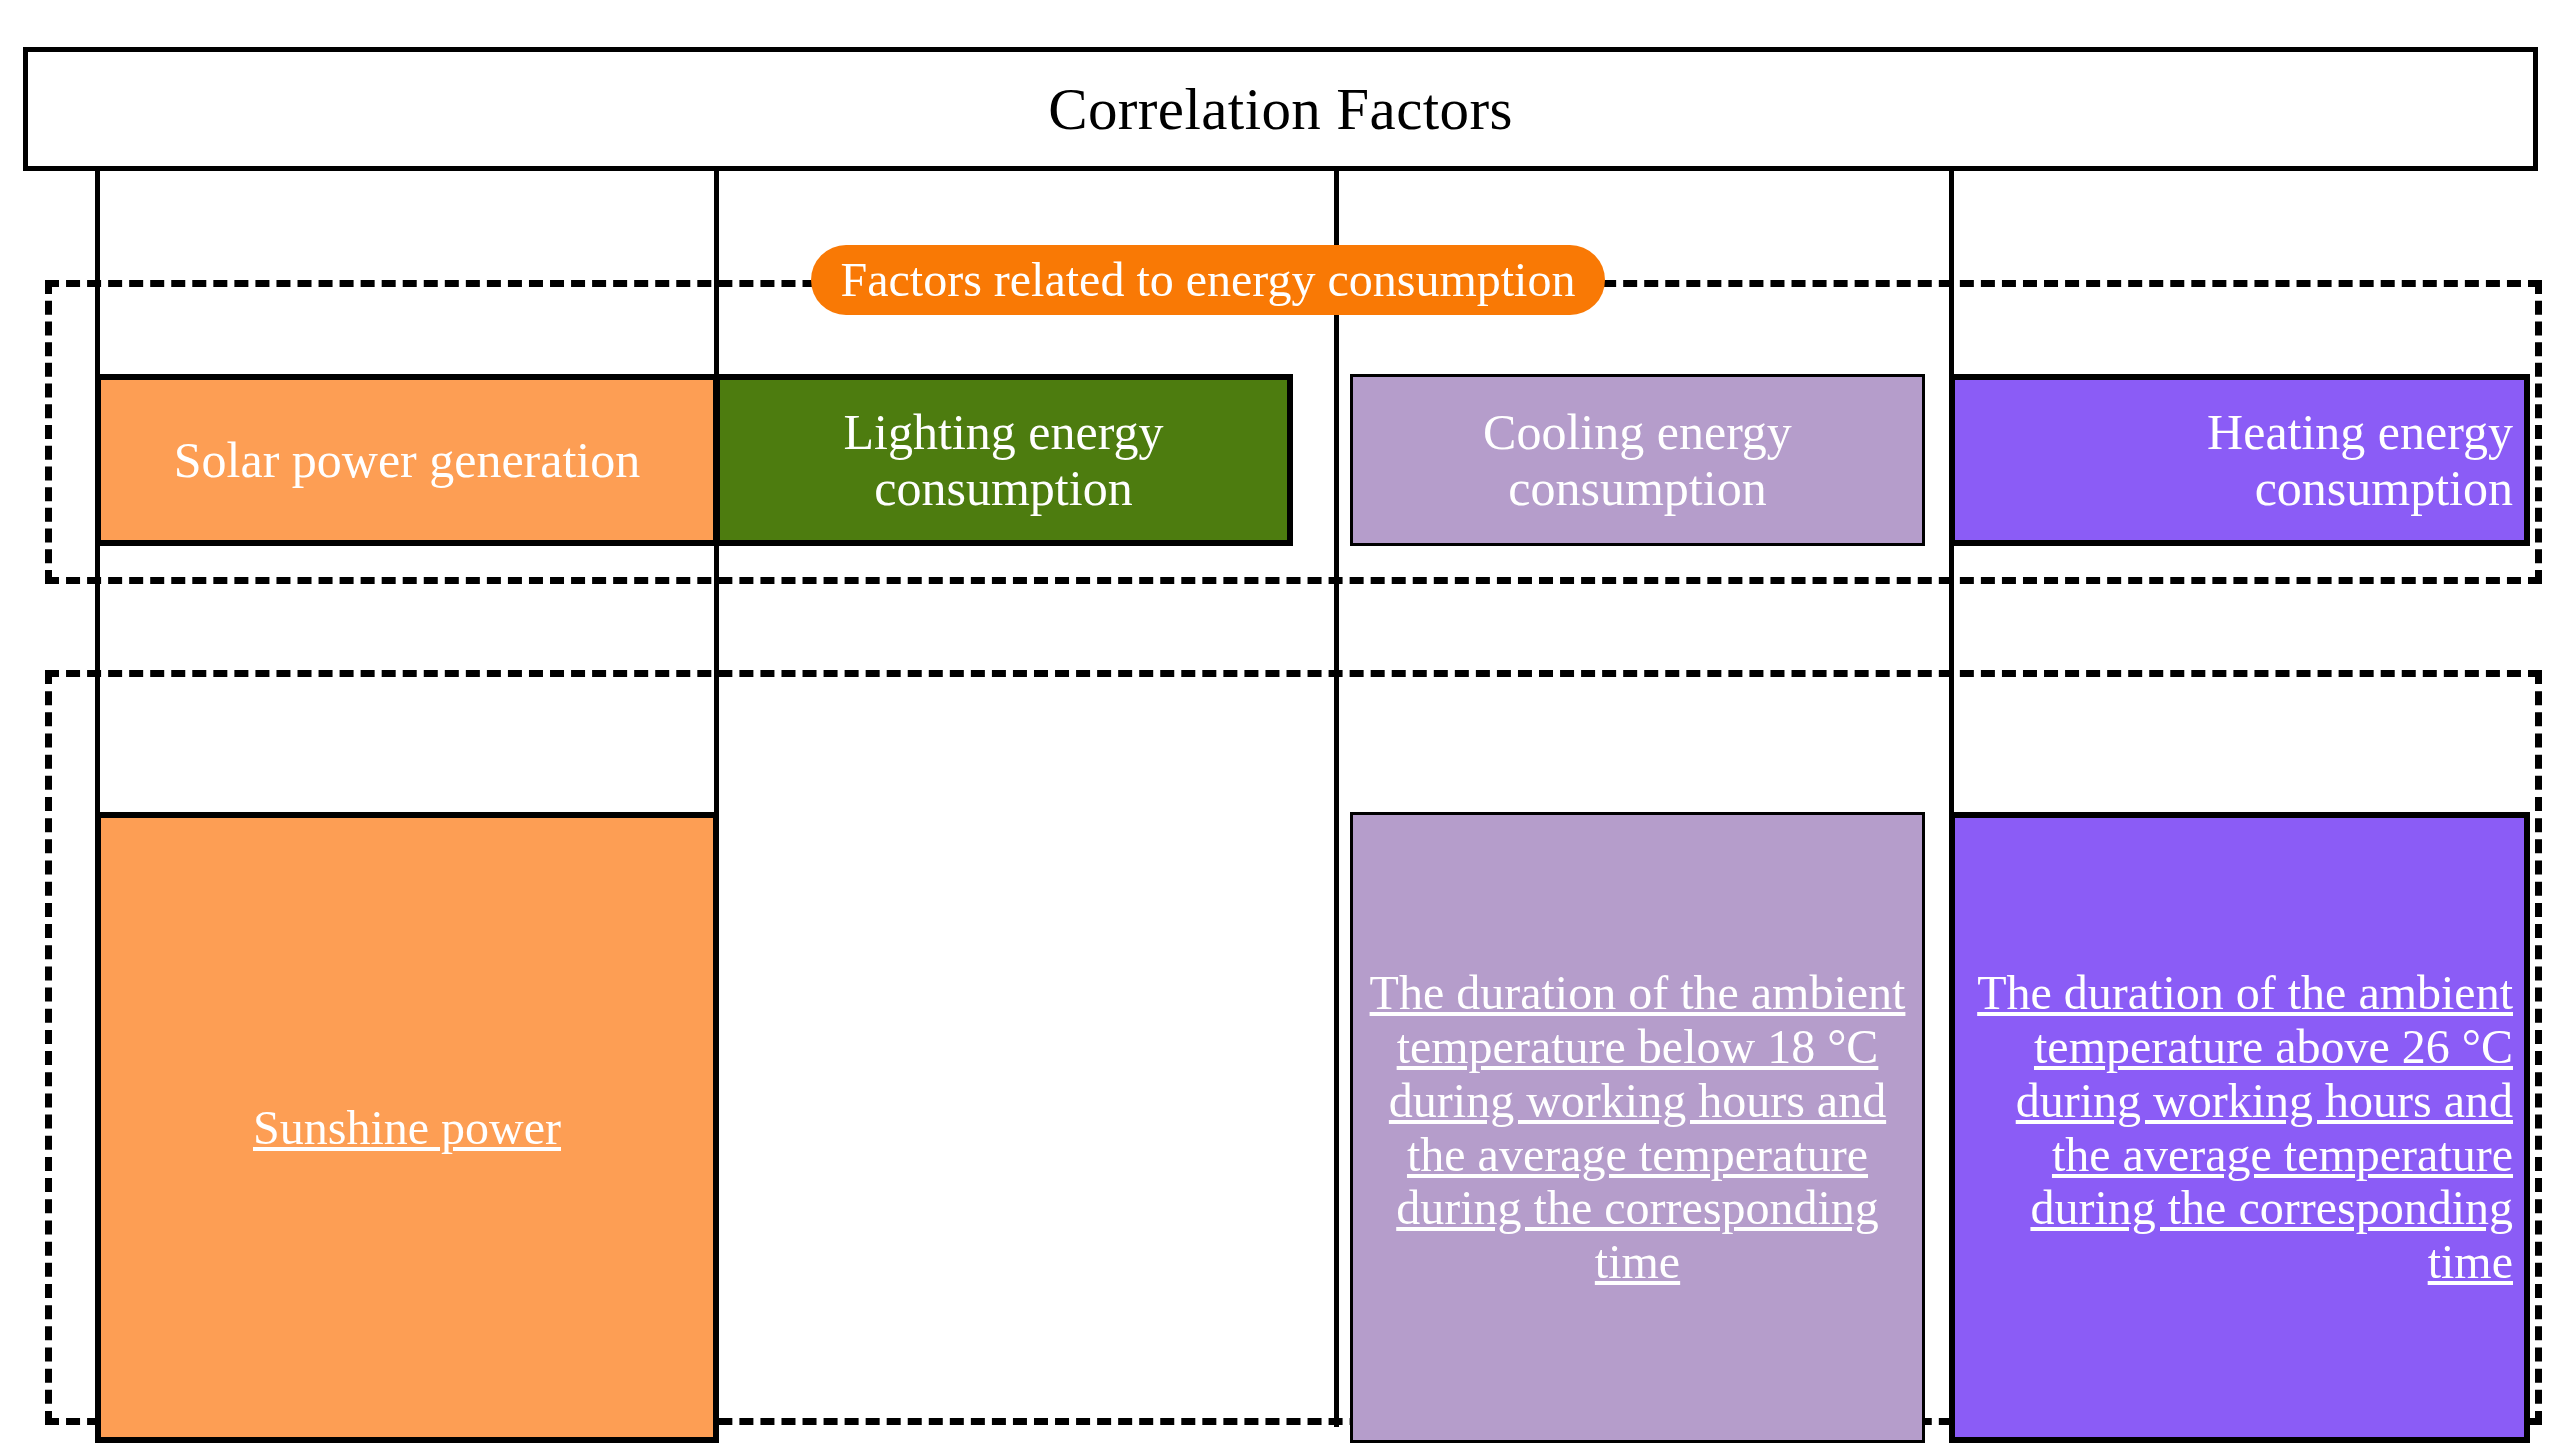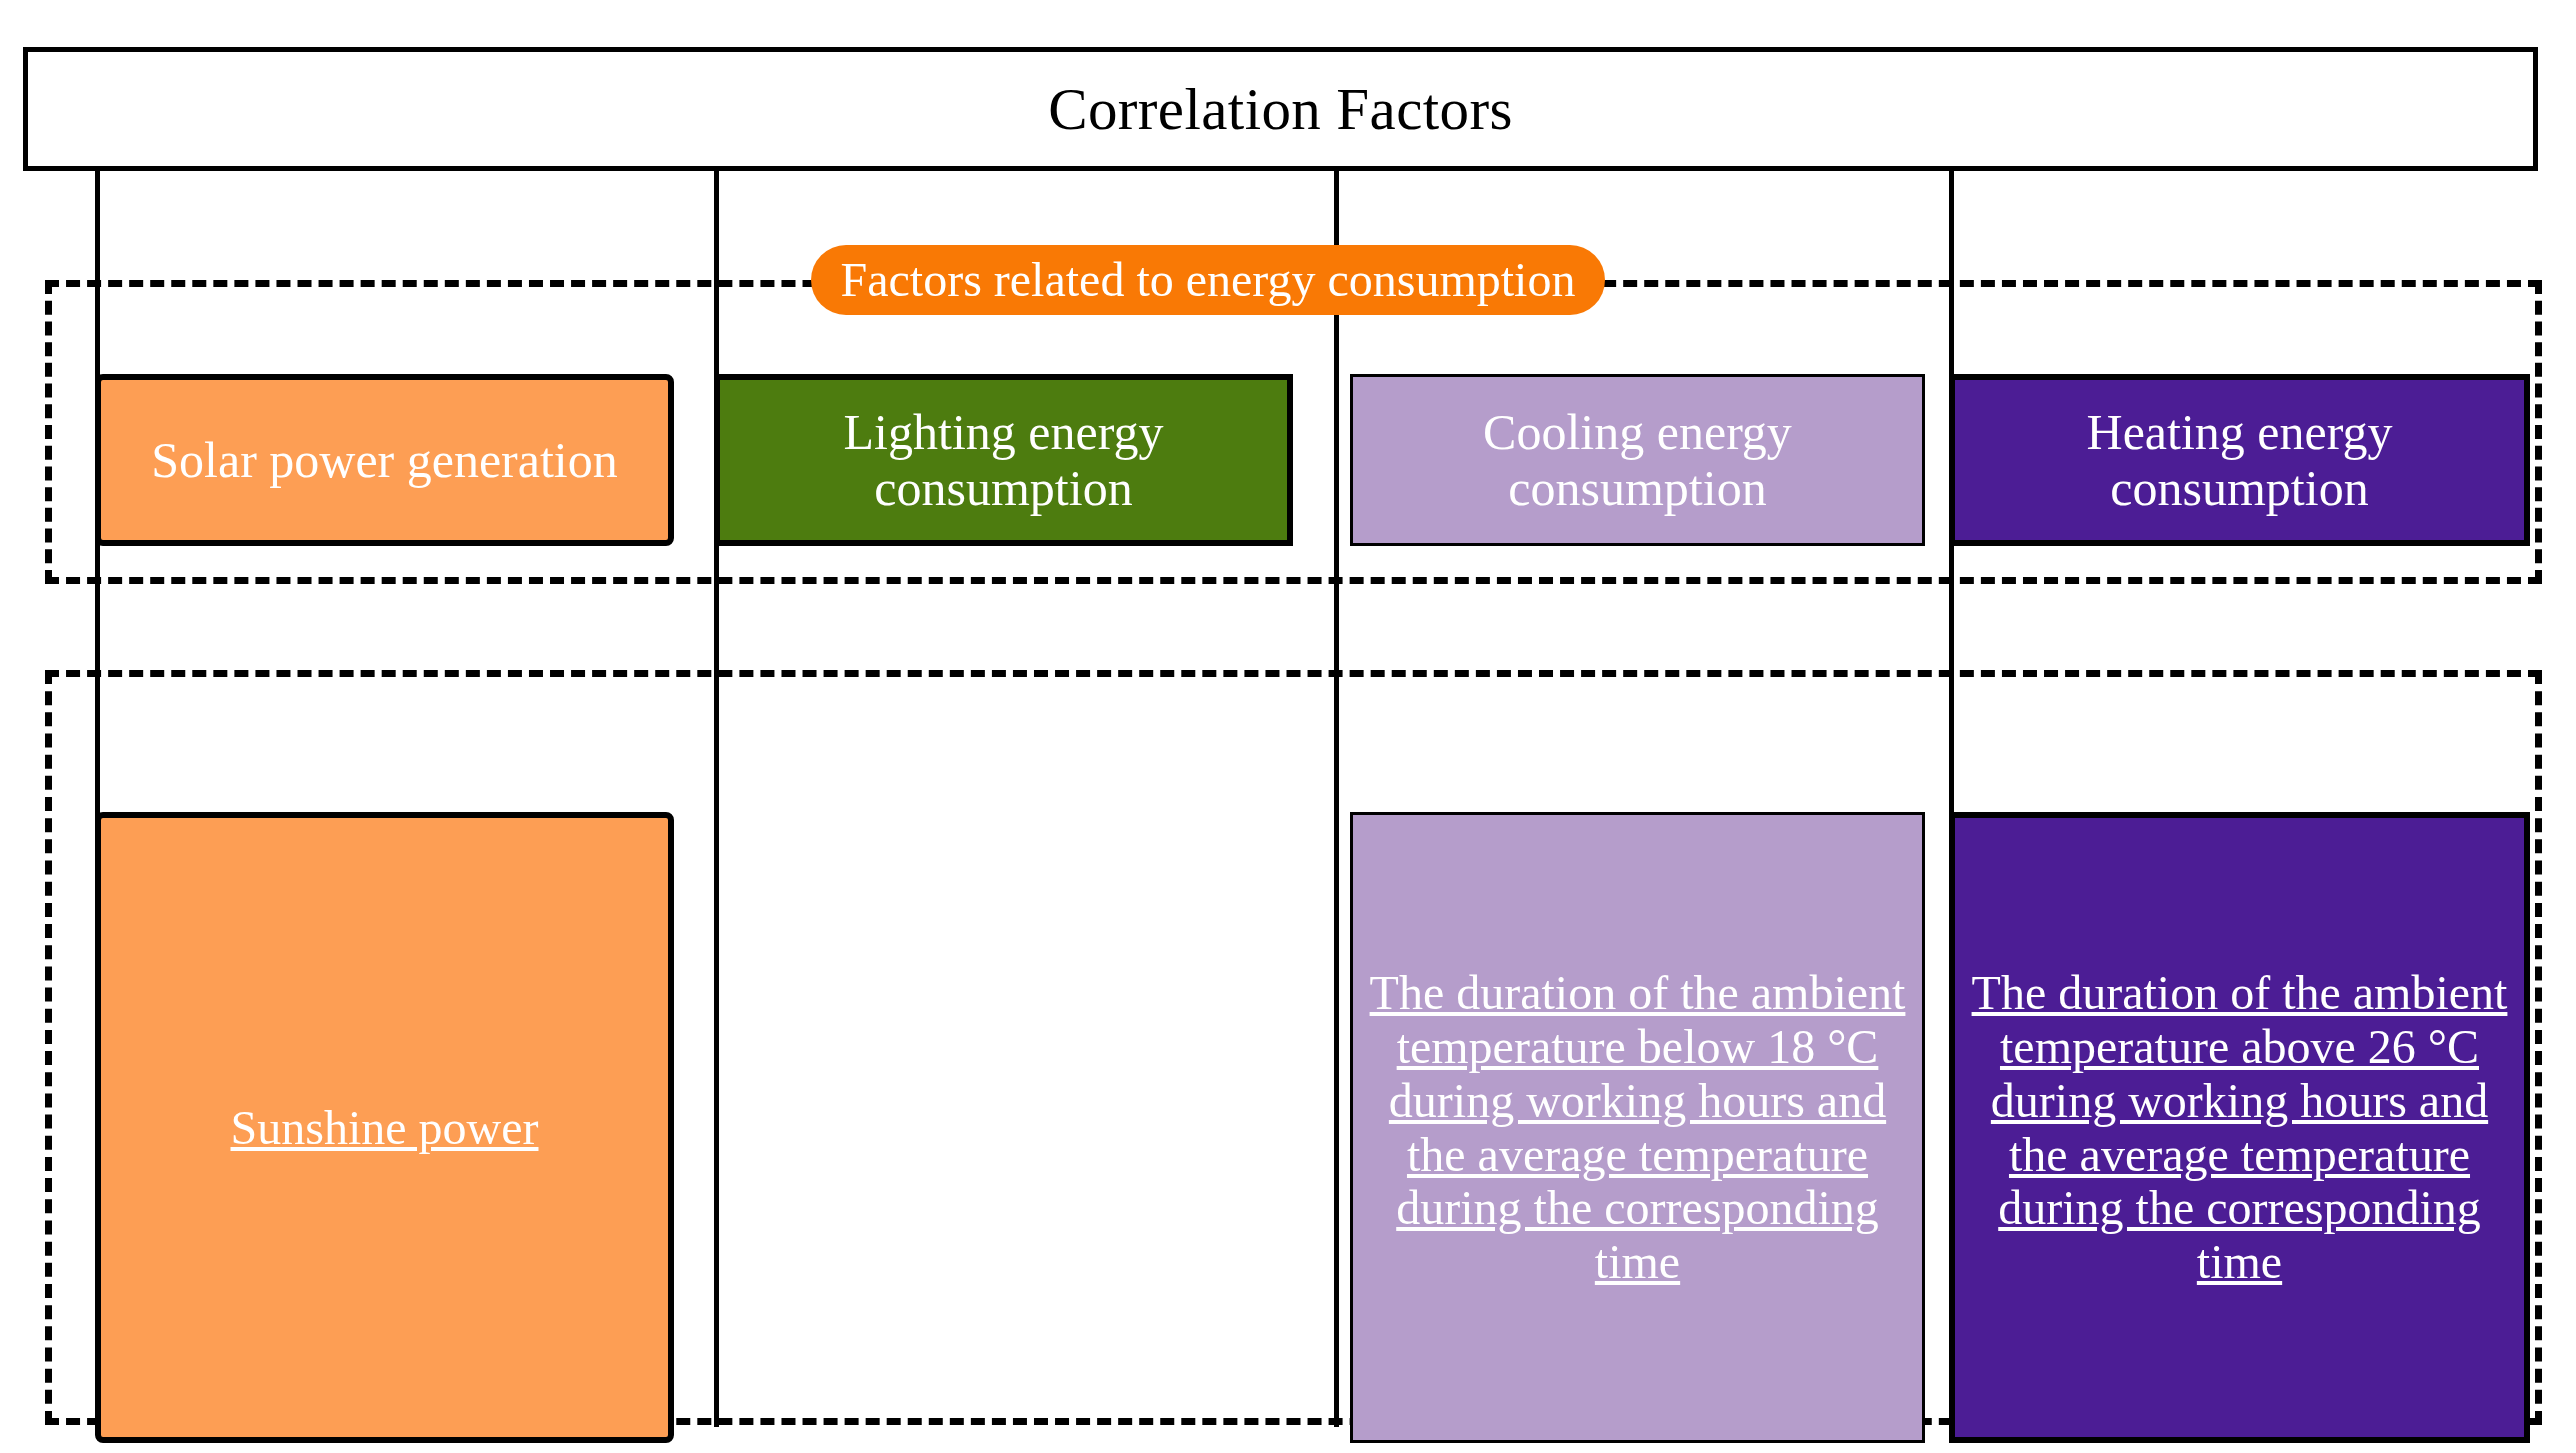--- a/index.html
+++ b/index.html
@@ -116,30 +116,30 @@
 
   
   .row1 { top: 374px; height: 172px; }
   .row1 .card-label { font-size: 50px; }
 
   
   .row2 { top: 812px; height: 631px; text-decoration: underline; }
   .row2 .card-label { font-size: 48px; }
 
   
-  .col-a { left: 95px;  width: 579px; border-radius: 8px; }
+  .col-a { left: 95px;  width: 624px; }
   .col-b { left: 714px;  width: 579px; }
   .col-c { left: 1334px; width: 575px; }
   .col-d { left: 1949px; width: 581px; }
 
   
   .fill-orange { background: #FD9E54; }
   .fill-green  { background: #4d7c0f; justify-content: center; }
   .fill-purple { background: #B59DCB; border-color: #000000; }
-  .fill-blue   { background: #4c1d95; }
+  .fill-blue   { background: #8b5cf6; text-align: right; }
 
   
   .fill-purple { border-width: 3.9px; margin-left: 16px; }
 </style>
 </head>
 <body>
 
 <div id="canvas">
 
   <div class="title-box">

